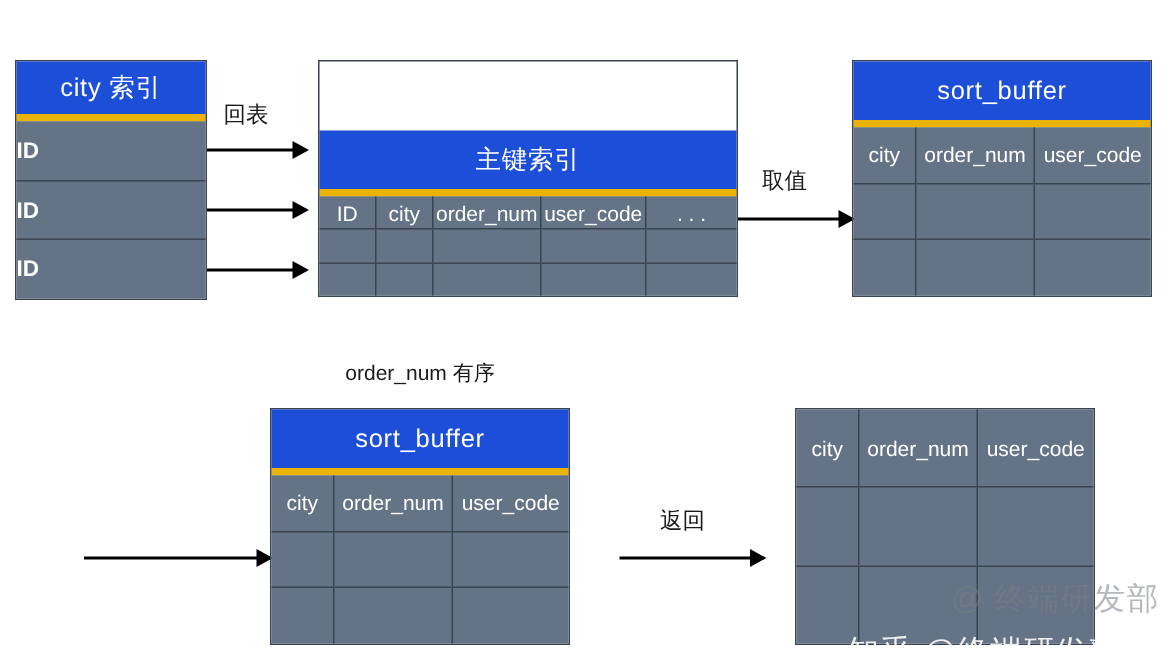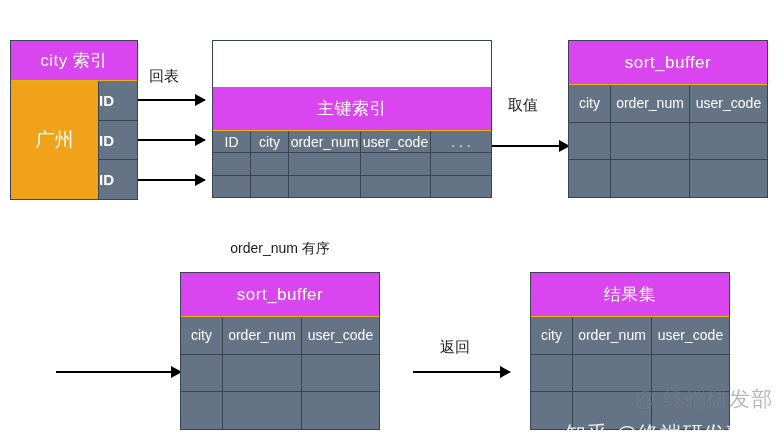--- a/index.html
+++ b/index.html
@@ -16,29 +16,29 @@
     overflow: hidden;
   }
   .tbl {
     position: absolute;
     box-sizing: border-box;
     border: 1px solid #3a4450;
     display: flex;
     flex-direction: column;
   }
   .tbl-head {
-    background: #d946ef;
+    background: #1d4ed8;
     color: #ffffff;
     text-align: center;
     display: flex;
     align-items: center;
     justify-content: center;
     font-size: 17px;
     letter-spacing: .5px;
-    border-bottom: 1px solid #eab308;
+    border-bottom: 5px solid #eab308;
     box-sizing: border-box;
   }
   .tbl-body {
     flex: 1;
     display: flex;
     flex-direction: column;
     background: #647386;
   }
   .row {
     display: flex;
@@ -135,21 +135,20 @@
   }
 </style>
 </head>
 <body>
 
 <div id="canvas">
 
   <div class="tbl city-index" style="left:10px; top:40px; width:128px; height:160px;">
     <div class="tbl-head" style="height:40px;">city 索引</div>
     <div class="ci-body">
-      <div class="ci-left">广州</div>
       <div class="ci-right">
         <div class="row">
           <div class="cell">ID</div>
         </div>
         <div class="row">
           <div class="cell">ID</div>
         </div>
         <div class="row">
           <div class="cell">ID</div>
         </div>
@@ -182,21 +181,21 @@
       <div class="row">
         <div class="cell" style="width:38px;"></div>
         <div class="cell" style="width:38px;"></div>
         <div class="cell" style="width:72px;"></div>
         <div class="cell" style="width:70px;"></div>
         <div class="cell" style="flex:1;"></div>
       </div>
     </div>
   </div>
 
-  <div class="lbl" style="left:508px; top:96px;">取值</div>
+  <div class="lbl" style="left:508px; top:111px;">取值</div>
   <div class="arrow" style="left:492px; top:145px; width:76px;"></div>
 
   <div class="tbl" style="left:568px; top:40px; width:200px; height:158px;">
     <div class="tbl-head" style="height:44px;">sort_buffer</div>
     <div class="tbl-body">
       <div class="row hdr-row">
         <div class="cell" style="width:42px;">city</div>
         <div class="cell" style="width:79px;">order_num</div>
         <div class="cell" style="flex:1;">user_code</div>
       </div>
@@ -234,21 +233,20 @@
         <div class="cell" style="width:79px;"></div>
         <div class="cell" style="flex:1;"></div>
       </div>
     </div>
   </div>
 
   <div class="lbl" style="left:440px; top:338px;">返回</div>
   <div class="arrow" style="left:413px; top:371px; width:96px;"></div>
 
   <div class="tbl" style="left:530px; top:272px; width:200px; height:158px;">
-    <div class="tbl-head" style="height:44px;">结果集</div>
     <div class="tbl-body">
       <div class="row hdr-row">
         <div class="cell" style="width:42px;">city</div>
         <div class="cell" style="width:79px;">order_num</div>
         <div class="cell" style="flex:1;">user_code</div>
       </div>
       <div class="row">
         <div class="cell" style="width:42px;"></div>
         <div class="cell" style="width:79px;"></div>
         <div class="cell" style="flex:1;"></div>

